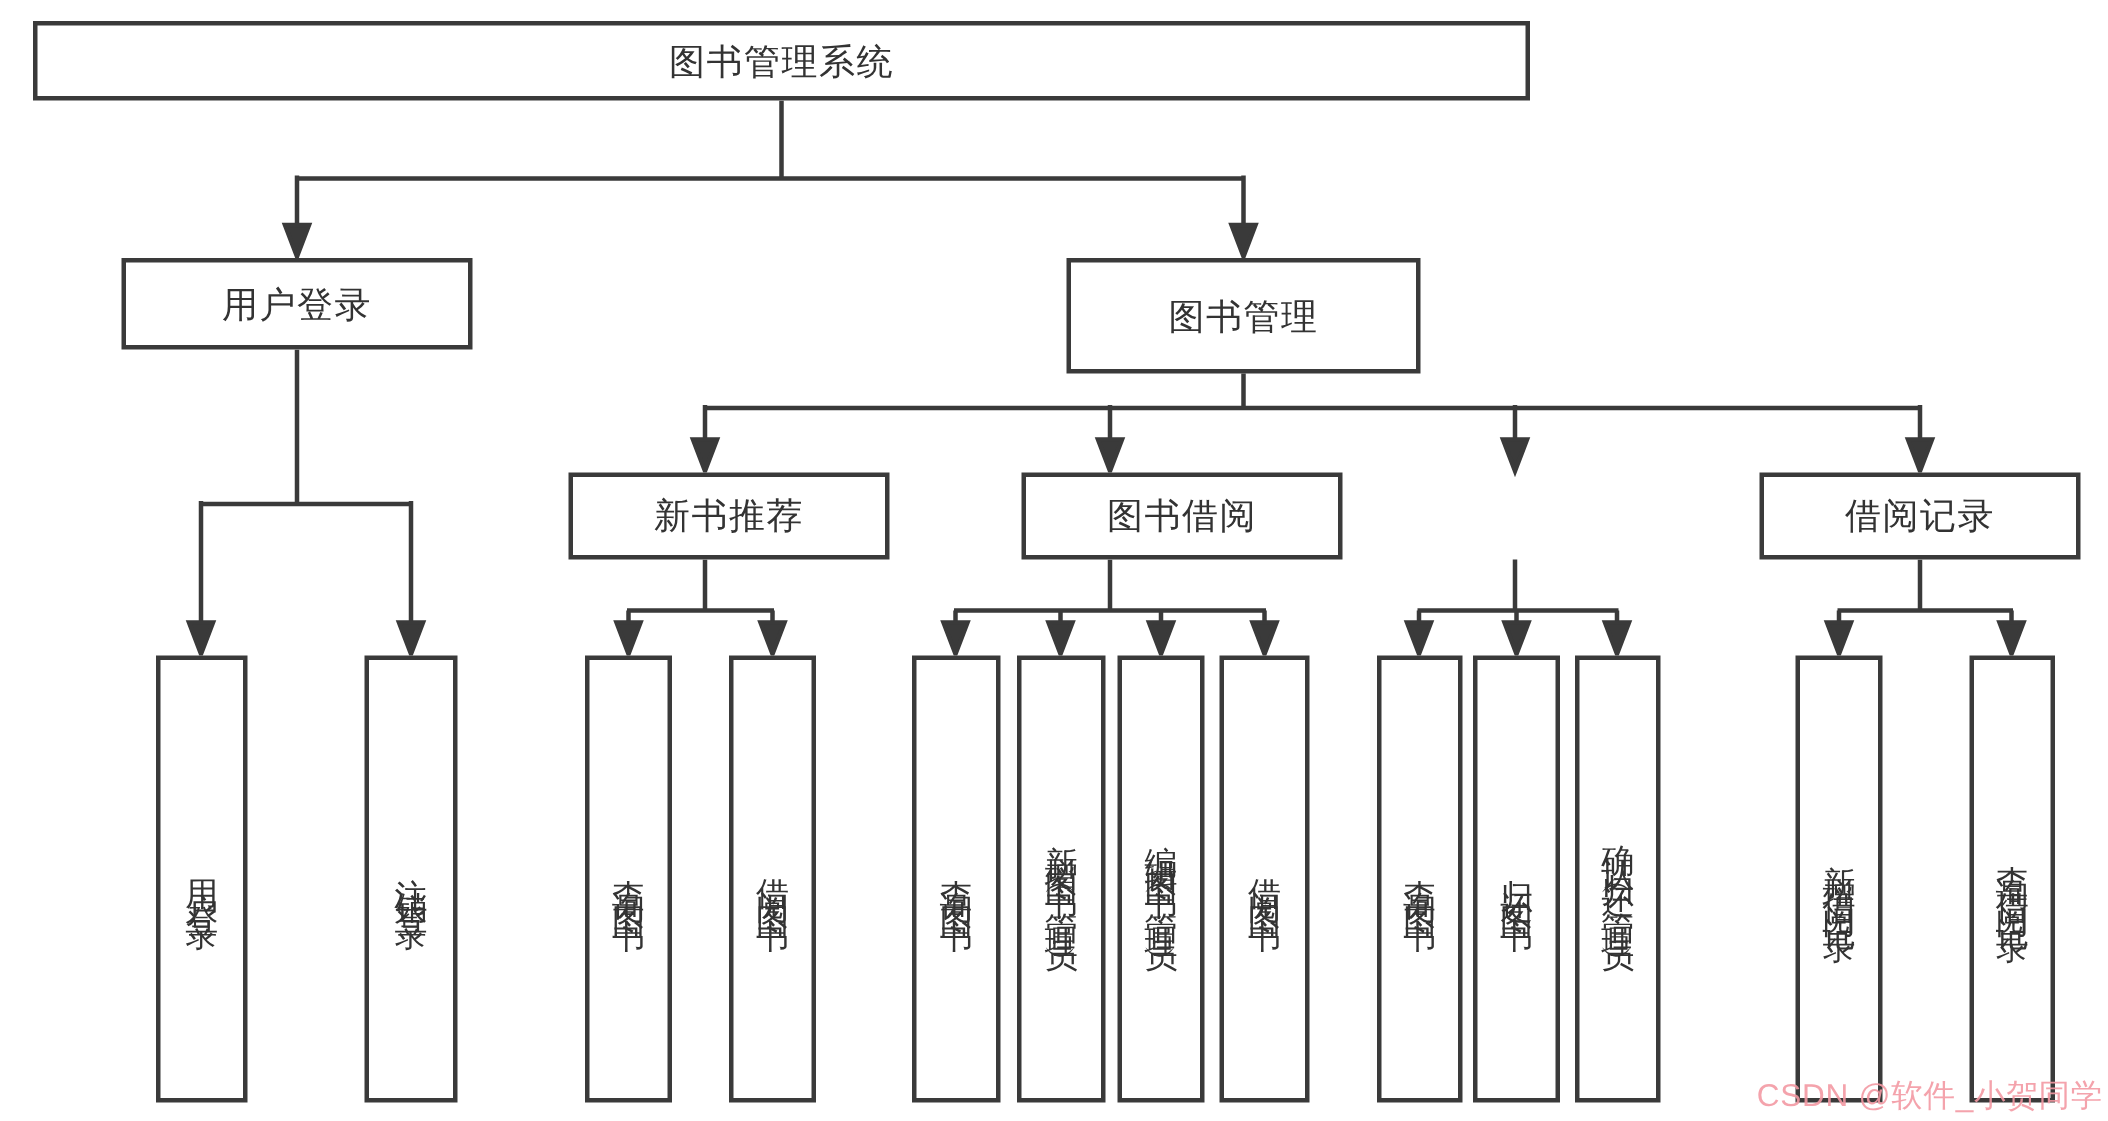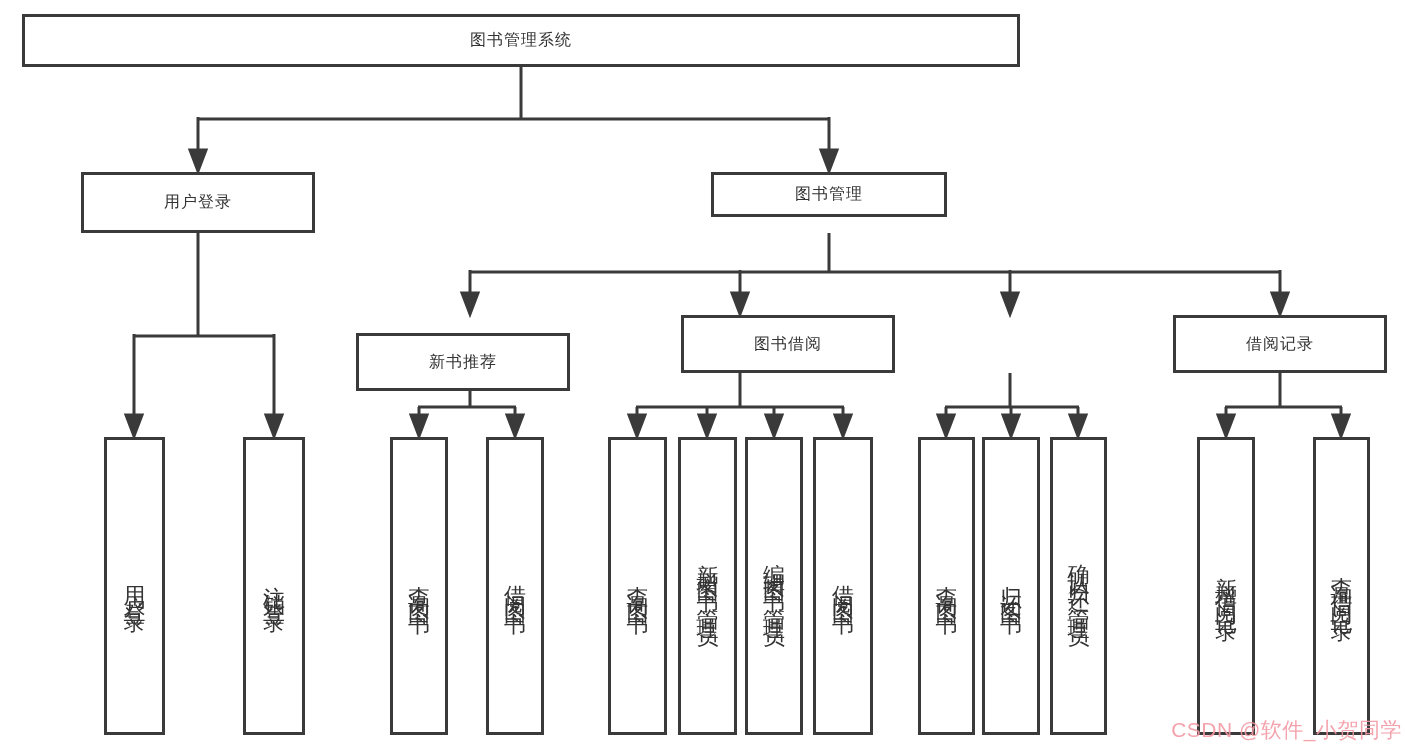--- a/index.html
+++ b/index.html
@@ -23,21 +23,21 @@
   }
   .node {
     position: absolute;
     box-sizing: border-box;
     border: 3px solid #3a3a3a;
     background: #ffffff;
     display: flex;
     align-items: center;
     justify-content: center;
     color: #333333;
-    font-size: 16px;
+    font-size: 24px;
     letter-spacing: 1px;
   }
   .leaf {
     font-size: 22px;
   }
   .leaf .vtext {
     writing-mode: vertical-rl;
     text-orientation: mixed;
     letter-spacing: 9px;
     line-height: 1;
@@ -111,25 +111,25 @@
     </g>
   </svg>
 
   <div class="node" style="left:22px; top:14px; width:998px; height:53px;">
     <span>图书管理系统</span>
   </div>
 
   <div class="node" style="left:81px; top:172px; width:234px; height:61px;">
     <span>用户登录</span>
   </div>
-  <div class="node" style="left:711px; top:172px; width:236px; height:45px;">
+  <div class="node" style="left:711px; top:172px; width:236px; height:77px;">
     <span>图书管理</span>
   </div>
 
-  <div class="node" style="left:356px; top:315px; width:214px; height:58px;margin-top:18px;">
+  <div class="node" style="left:379px; top:315px; width:214px; height:58px;">
     <span>新书推荐</span>
   </div>
   <div class="node" style="left:633px; top:315px; width:214px; height:58px;margin-left:48px;">
     <span>图书借阅</span>
   </div>
   <div class="node" style="left:1173px; top:315px; width:214px; height:58px;">
     <span>借阅记录</span>
   </div>
 
   <div class="node leaf" style="left:104px; top:437px; width:61px; height:298px;">

